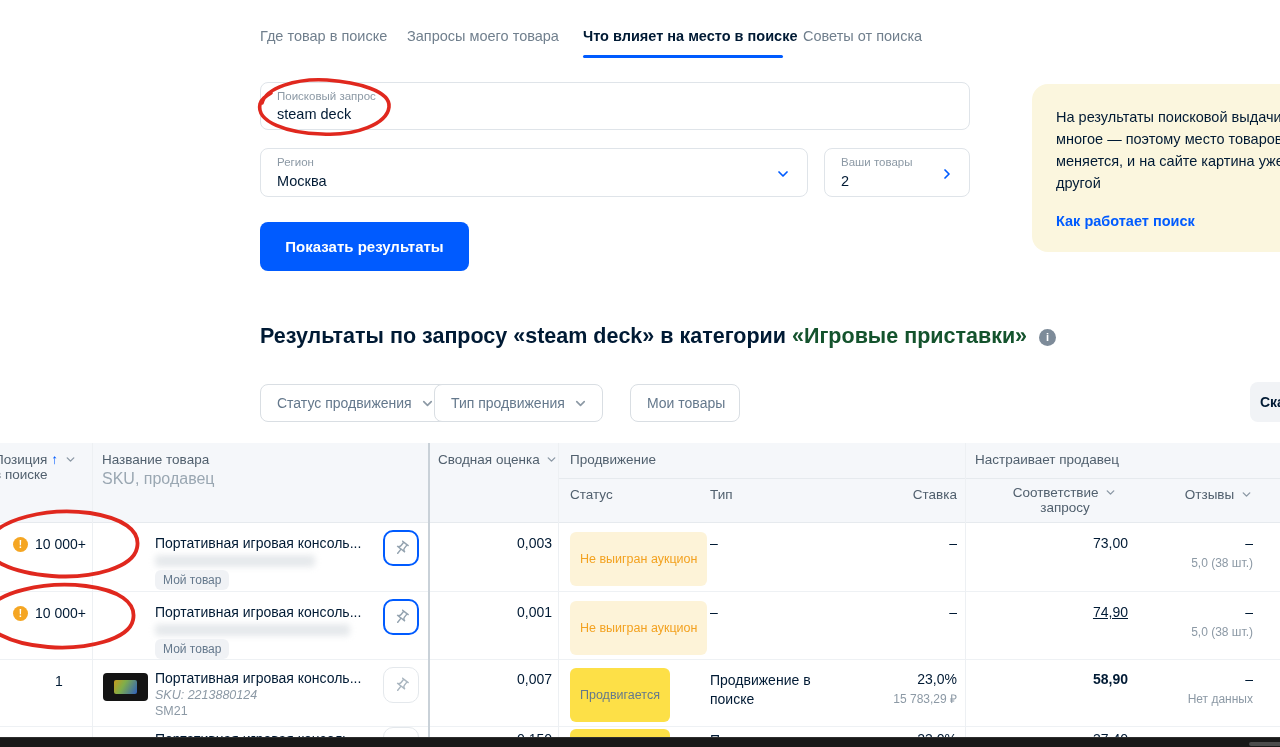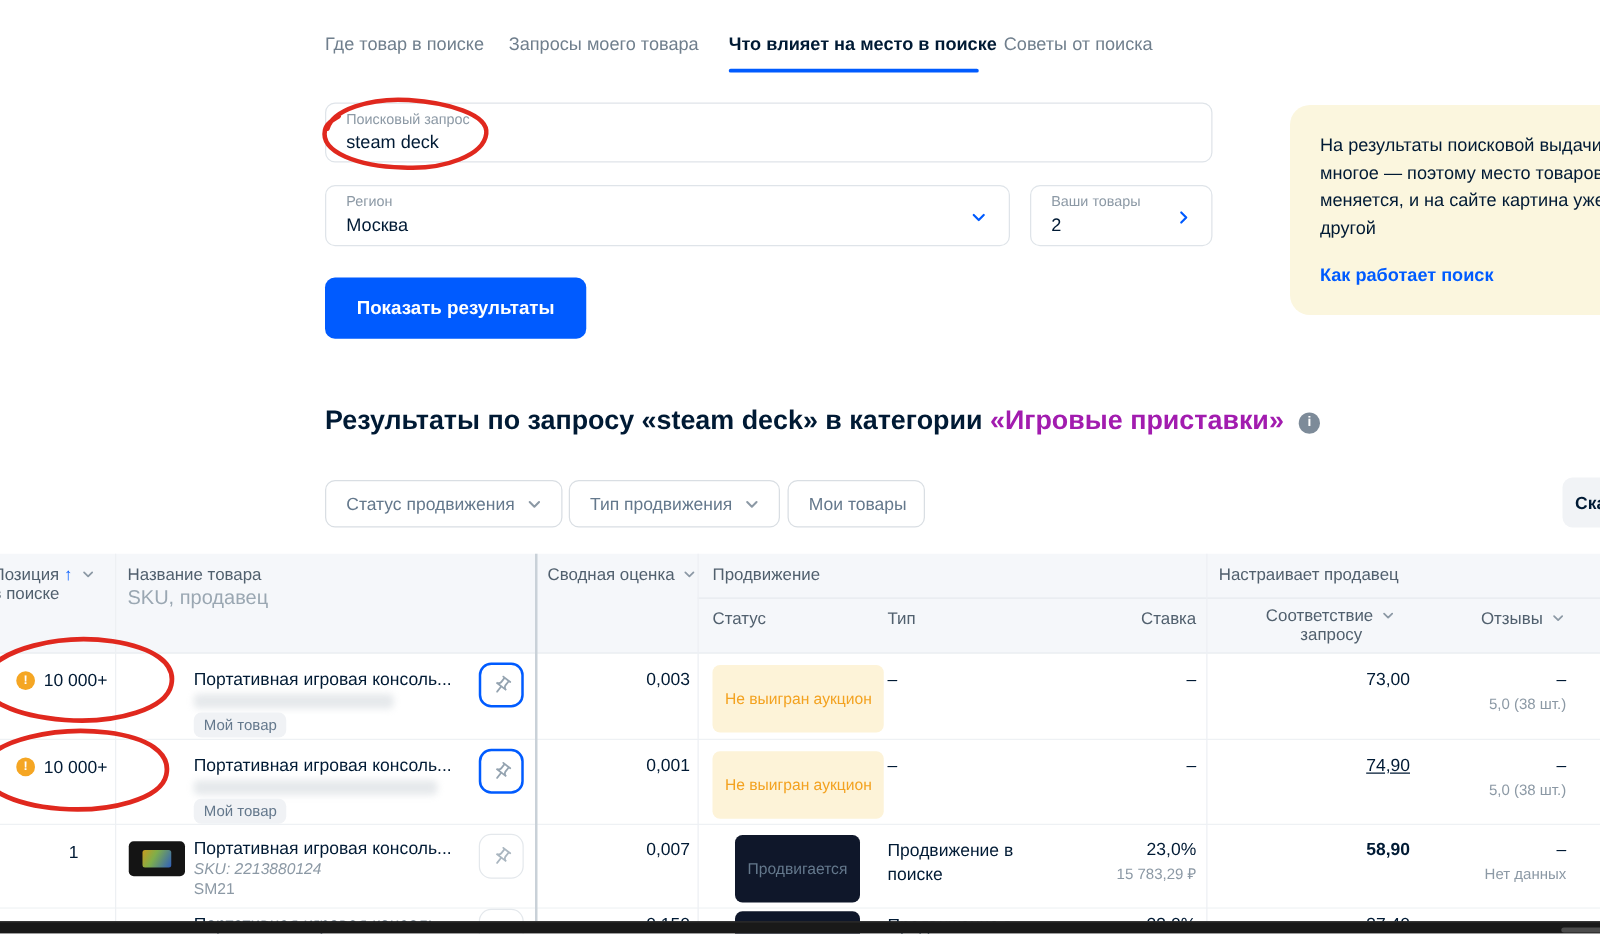--- a/index.html
+++ b/index.html
@@ -27,21 +27,21 @@
     font-size:15px; font-weight:700; font-family:inherit; cursor:pointer;
   }
   .infobox {
     position:absolute; background:#fbf6de; border-radius:16px; padding:22px 24px;
     font-size:14.5px; line-height:22px; color:#001a34;
   }
   .infobox a { display:inline-block; margin-top:16px; color:#005bff; font-weight:700; text-decoration:none; font-size:14.5px; }
 
   
   .heading { position:absolute; left:260px; top:324px; font-size:21.5px; font-weight:700; white-space:nowrap; }
-  .heading .cat { color:#a21caf; cursor:pointer; }
+  .heading .cat { color:#14532d; cursor:pointer; }
   .info-i {
     display:inline-block; width:17px; height:17px; border-radius:50%; background:#7d8b99;
     color:#fff; font-size:11px; font-weight:700; text-align:center; line-height:17px;
     vertical-align:2px; margin-left:6px; font-style:normal;
   }
 
   
   .pill {
     position:absolute; top:384px; height:38px; border:1px solid #d9dee3; border-radius:8px;
     background:#fff; font-size:14px; color:#64788c; display:flex; align-items:center;
@@ -79,21 +79,21 @@
   .pin-btn.pinned { border:2px solid #005bff; }
   .pin-btn.unpinned { border:1px solid #e4e8ec; }
   .badge-mine {
     position:absolute; background:#f0f2f5; color:#64788c; font-size:12px;
     border-radius:6px; padding:3px 8px; white-space:nowrap;
   }
   .badge-status {
     position:absolute; font-size:12.5px; border-radius:6px; padding:20px 10px; white-space:nowrap;
   }
   .badge-status.warn { background:#fdf3d8; color:#f3a220; }
-  .badge-status.neutral { background:#0f172a; color:#64788c;margin-left:18px; }
+  .badge-status.neutral { background:#fde047; color:#64788c; }
   .blurline { position:absolute; background:#c7ced4; opacity:.45; filter:blur(3px); border-radius:4px; }
   .thumb { position:absolute; width:45px; height:28px; background:#141414; border-radius:4px; }
   .thumb .scr { position:absolute; left:11px; top:7px; width:23px; height:14px; border-radius:2px;
     background:linear-gradient(120deg,#c89b1e 0%, #7fae4a 40%, #2f5fbe 100%); }
 
   
   .blackbar { position:absolute; left:0; top:737px; width:1280px; height:10px; background:#191919; border-top:1px solid #2e2e2e; z-index:30; }
   .blackbar .pill-light { position:absolute; left:1249px; top:4px; width:42px; height:4px; background:#4c4c4c; border-radius:2px; }
   .anno { position:absolute; left:0; top:0; width:1280px; height:747px; z-index:40; pointer-events:none; }
 </style>
@@ -146,21 +146,21 @@
     <span class="cat">«Игровые приставки»</span>
     <i class="info-i">i</i>
   </h1>
 
   <button class="pill" style="left:260px;">
     <span>Статус продвижения</span>
     <svg width="15" height="15" viewBox="0 0 24 24" fill="none" stroke="#8c99a5" stroke-width="2.6" stroke-linecap="round" stroke-linejoin="round">
         <polyline points="6 9 12 15 18 9"></polyline>
       </svg>
   </button>
-  <button class="pill" style="left:455px;padding-left:16px;">
+  <button class="pill" style="left:434px;padding-left:16px;">
     <span>Тип продвижения</span>
     <svg width="15" height="15" viewBox="0 0 24 24" fill="none" stroke="#8c99a5" stroke-width="2.6" stroke-linecap="round" stroke-linejoin="round">
         <polyline points="6 9 12 15 18 9"></polyline>
       </svg>
   </button>
   <button class="pill" style="left:630px;">
     <span>Мои товары</span>
   </button>
 
   <button class="btn-download">Скачать</button>

